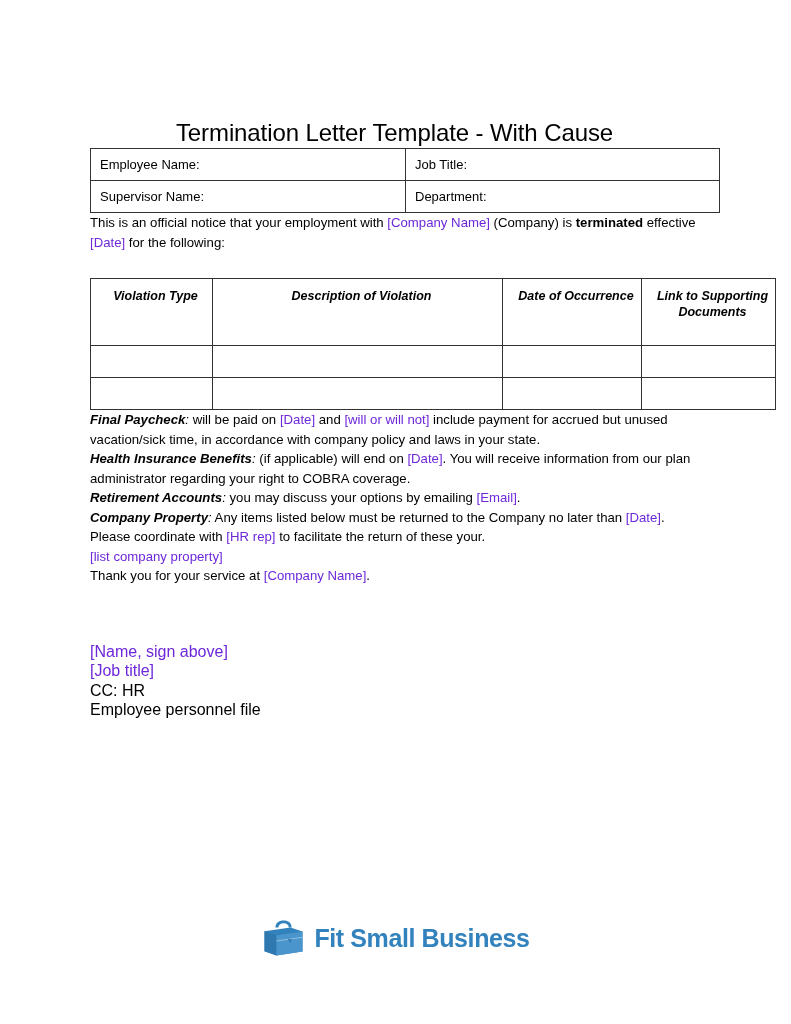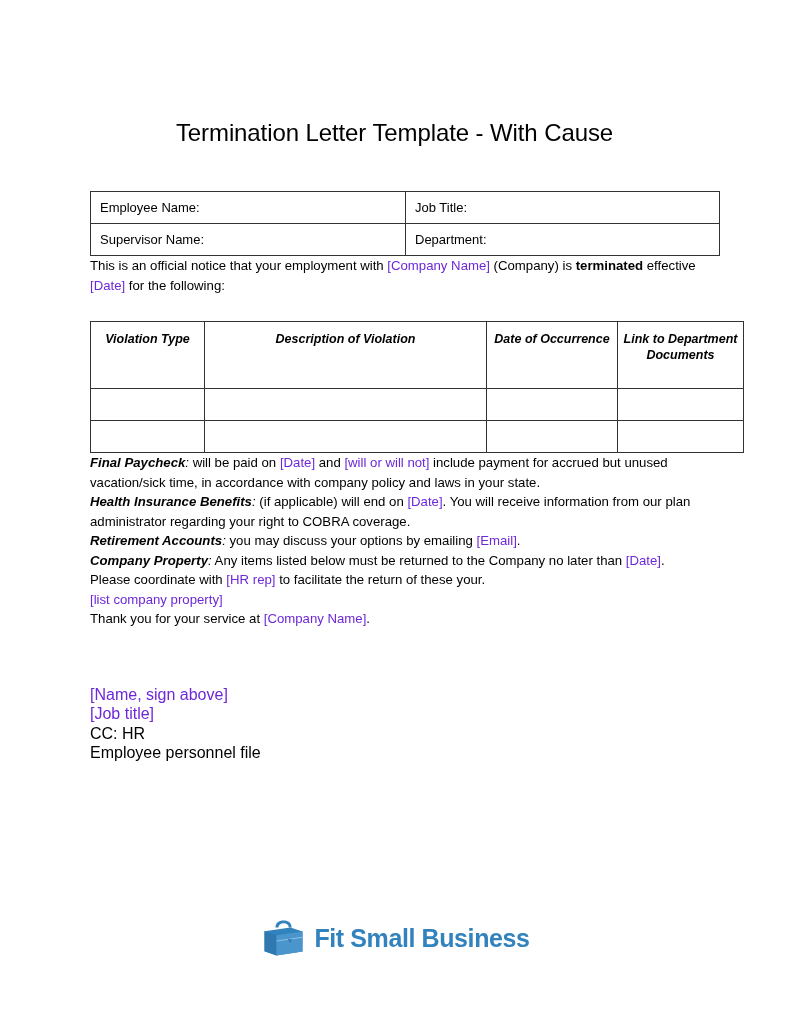--- a/index.html
+++ b/index.html
@@ -48,21 +48,20 @@
     width: 609px;
     table-layout: fixed;
   }
   table td, table th {
     border: 1px solid #333333;
     padding: 0;
     vertical-align: top;
   }
 
   .info-table {
-    margin-top: 43px;
   }
   .info-table td {
     height: 31px;
     font-size: 13px;
     line-height: 31px;
     padding: 0 0 0 9px;
     font-weight: normal;
     white-space: nowrap;
     overflow: hidden;
   }
@@ -71,21 +70,21 @@
 
   .violation-table {
     margin-top: 26px;
   }
   .violation-table th {
     font-size: 12.5px;
     font-weight: bold;
     font-style: italic;
     text-align: center;
     line-height: 16px;
-    padding: 9px 5px 9px 5px;
+    padding: 9px 5px 9px 13px;
     height: 48px;
     vertical-align: top;
   }
   .violation-table td.blank {
     height: 31px;
   }
   .col-type { width: 103px; }
   .col-desc { width: 271px; }
   .col-date { width: 120px; }
   .col-link { width: 115px; }
@@ -166,21 +165,21 @@
     </table>
 
     <p class="body intro"><span>This is an official notice that your employment with </span><span class="red">[Company Name]</span><span> (Company) is </span><span class="bold">terminated</span><span> effective </span><span class="red">[Date]</span><span> for the following:</span></p>
 
     <table class="violation-table">
       <thead>
         <tr>
           <th class="col-type">Violation Type</th>
           <th class="col-desc">Description of Violation</th>
           <th class="col-date">Date of Occurrence</th>
-          <th class="col-link">Link to Department Documents</th>
+          <th class="col-link">Link to Supporting Documents</th>
         </tr>
       </thead>
       <tbody>
         <tr>
           <td class="blank"></td>
           <td class="blank"></td>
           <td class="blank"></td>
           <td class="blank"></td>
         </tr>
         <tr>

